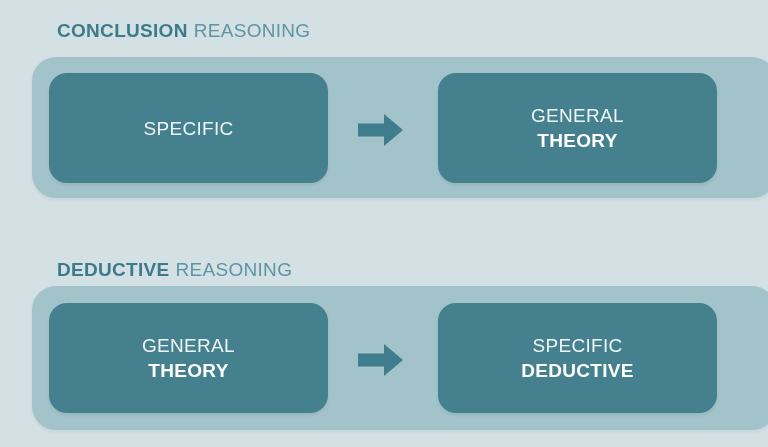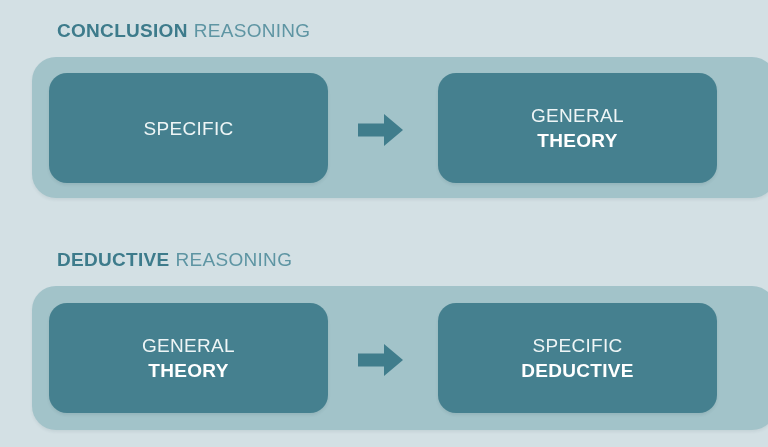--- a/index.html
+++ b/index.html
@@ -17,21 +17,21 @@
     .section-title {
       position: absolute;
       left: 57px;
       font-size: 19px;
       letter-spacing: 0.3px;
       white-space: nowrap;
     }
     .section-title .t-bold { font-weight: 700; color: #3d7b8b; }
     .section-title .t-reg  { font-weight: 400; color: #5e95a3; margin-left: 6px; text-align: center; }
     .title-inductive { top: 20px; }
-    .title-deductive { top: 249px; }
+    .title-deductive { top: 259px; }
     .panel {
       position: absolute;
       left: 32px;
       width: 704px;
       background: #a2c3c9;
       border-radius: 24px;
       box-shadow: 0 2px 3px rgba(40, 70, 80, 0.08);
       padding-left: 40px;
     }
     .panel-1 { top: 57px;  height: 141px; }

